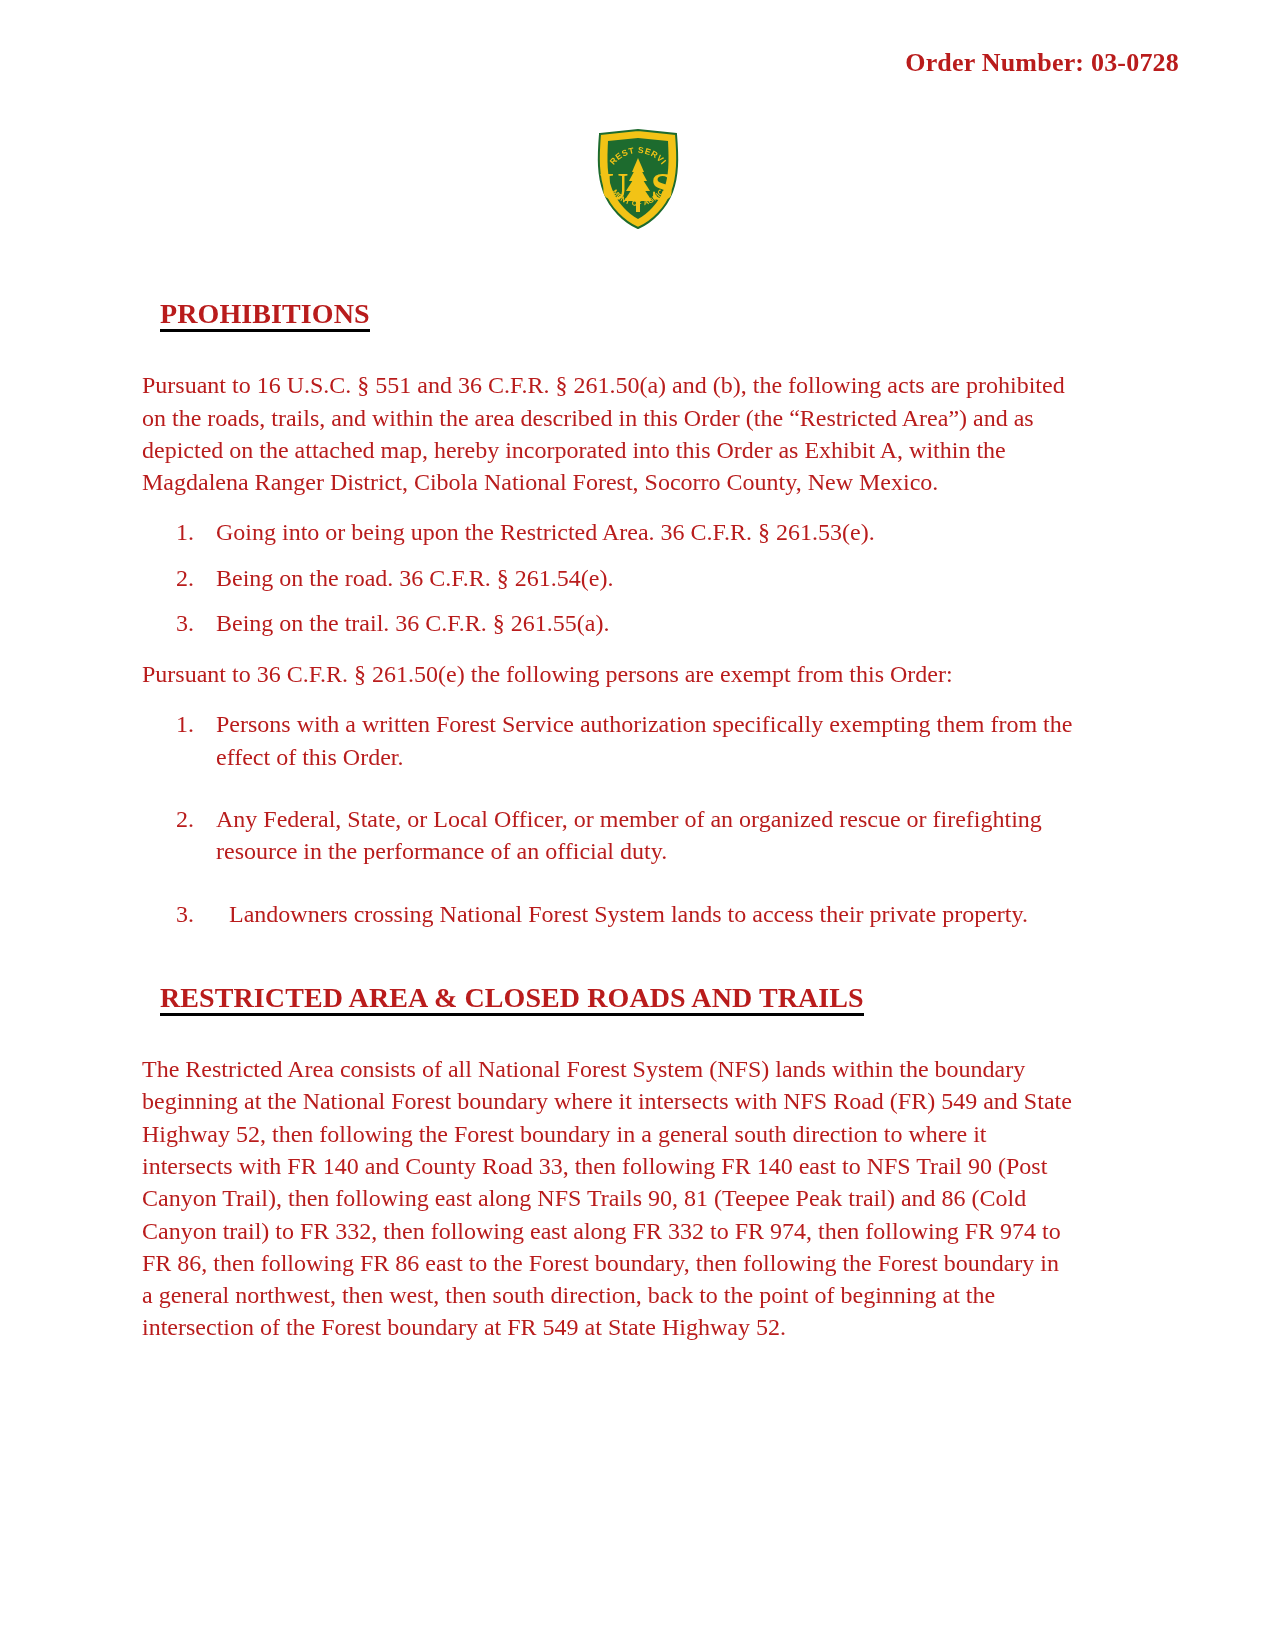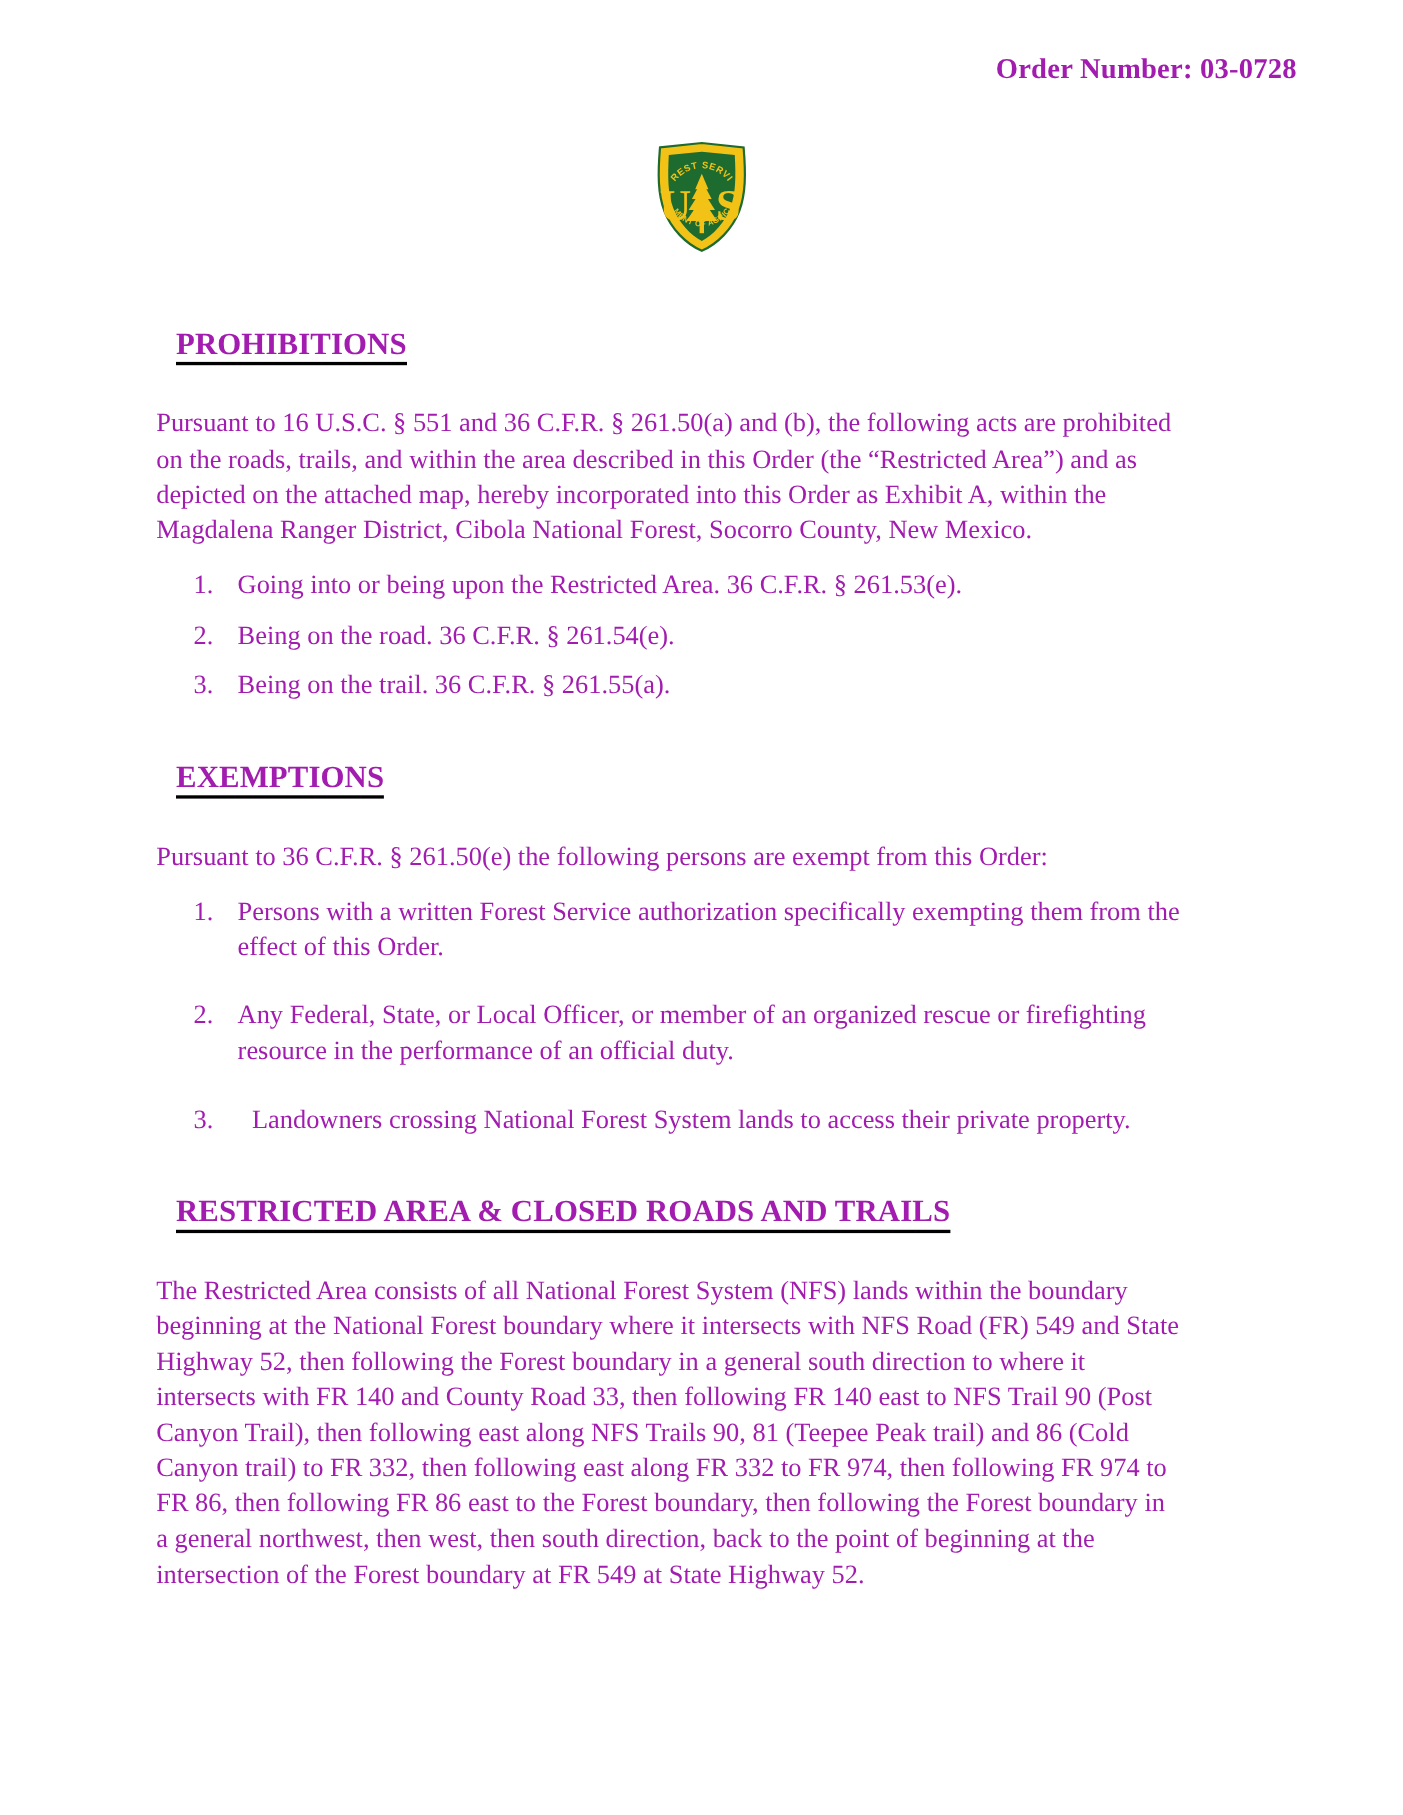--- a/index.html
+++ b/index.html
@@ -6,21 +6,21 @@
     margin: 0;
     padding: 0;
     background: #ffffff;
   }
   .page {
     position: relative;
     width: 1275px;
     height: 1650px;
     background: #ffffff;
     font-family: "Liberation Serif", "DejaVu Serif", serif;
-    color: #a21caf;
+    color: #b91c1c;
     box-sizing: border-box;
     padding: 0;
     overflow: hidden;
   }
 
   
   .order-number {
     position: absolute;
     top: 48px;
     right: 96px;
@@ -169,23 +169,20 @@
       <li>
         <span>Being on the road.</span>
         <b>36 C.F.R. § 261.54(e).</b>
       </li>
       <li>
         <span>Being on the trail.</span>
         <b>36 C.F.R. § 261.55(a).</b>
       </li>
     </ol>
 
-    <div class="section-head-wrap">
-      <h2 class="section-head">EXEMPTIONS</h2>
-    </div>
     <p class="body-par">Pursuant to 36 C.F.R. § 261.50(e) the following persons are exempt from this Order:</p>
 
     <ol class="num-list spaced">
       <li>Persons with a written Forest Service authorization specifically exempting them from the effect of this Order.</li>
       <li>Any Federal, State, or Local Officer, or member of an organized rescue or firefighting resource in the performance of an official duty.</li>
       <li class="extra-indent">Landowners crossing National Forest System lands to access their private property.</li>
     </ol>
 
     <div class="section-head-wrap">
       <h2 class="section-head">RESTRICTED AREA &amp; CLOSED ROADS AND TRAILS</h2>

